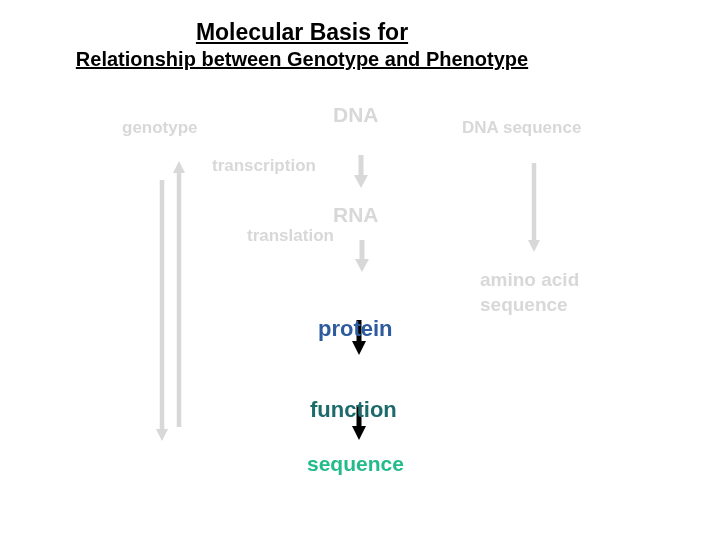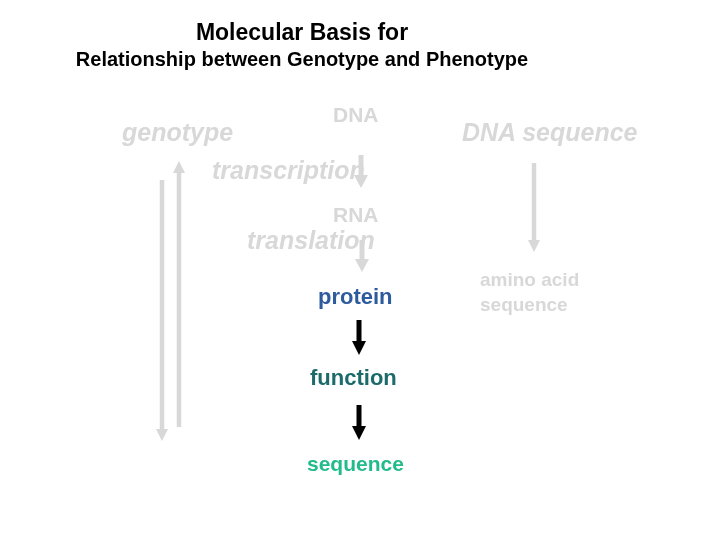--- a/index.html
+++ b/index.html
@@ -13,29 +13,29 @@
   .slide{
     position:relative;
     width:720px;height:540px;
     background:#ffffff;
     overflow:hidden;
     font-family:"Liberation Sans", sans-serif;
     font-weight:bold;
   }
   .title{
     position:absolute;left:0;top:18px;width:604px;
-    text-align:center;color:var(--ink);
+    text-align:center;color:var(--ink);text-decoration:underline;
   }
   .title .line1{font-size:23px;line-height:28px;}
   .title .line2{font-size:20px;line-height:26px;}
   .lbl{position:absolute;white-space:nowrap;line-height:1.15;}
   .gray{color:var(--muted);}
-  .f19{font-size:25px;font-style:italic;}
+  .f19{font-size:17px;}
   .f21{font-size:21px;}
-  .f22{font-size:22px;}
+  .f22{font-size:22px;margin-top:32px;}
   .protein{color:var(--protein-blue);}
   .function{color:var(--function-teal);}
   .organism{color:var(--organism-green);}
   .aa{
     position:absolute;left:480px;top:267px;width:120px;
     font-size:19px;line-height:25px;color:var(--muted);
   }
   svg.arrows{position:absolute;left:0;top:0;}
   .gray-arrow line{stroke:var(--muted);}
   .gray-arrow polygon{fill:var(--muted);}

